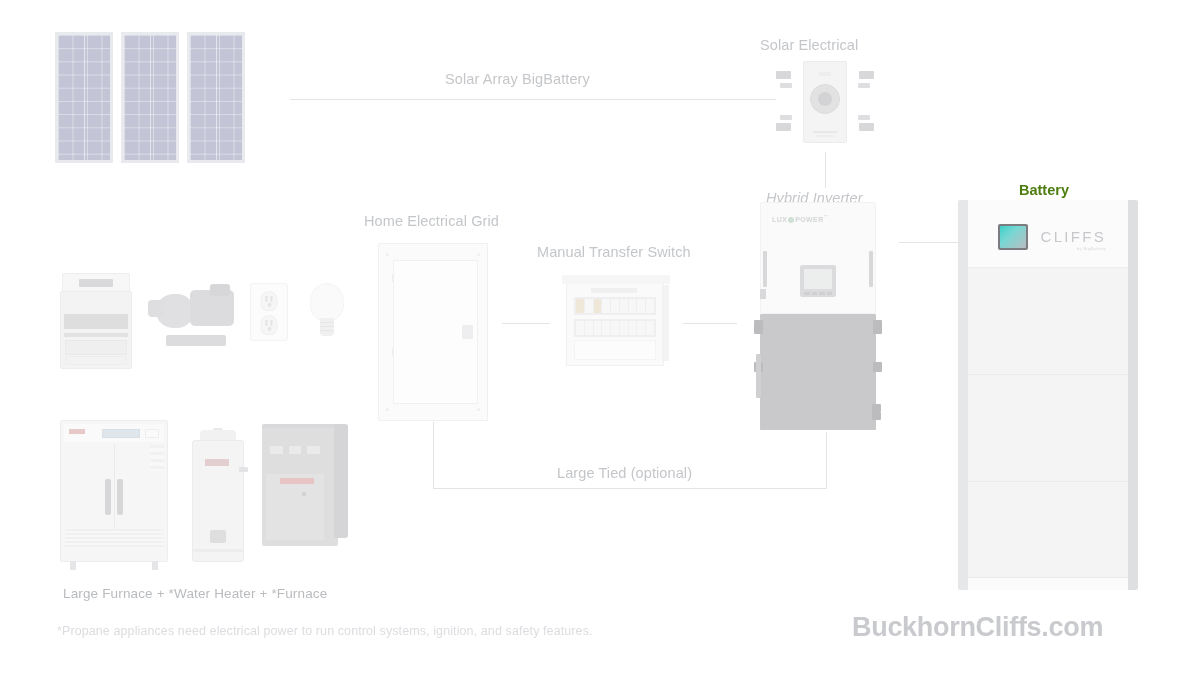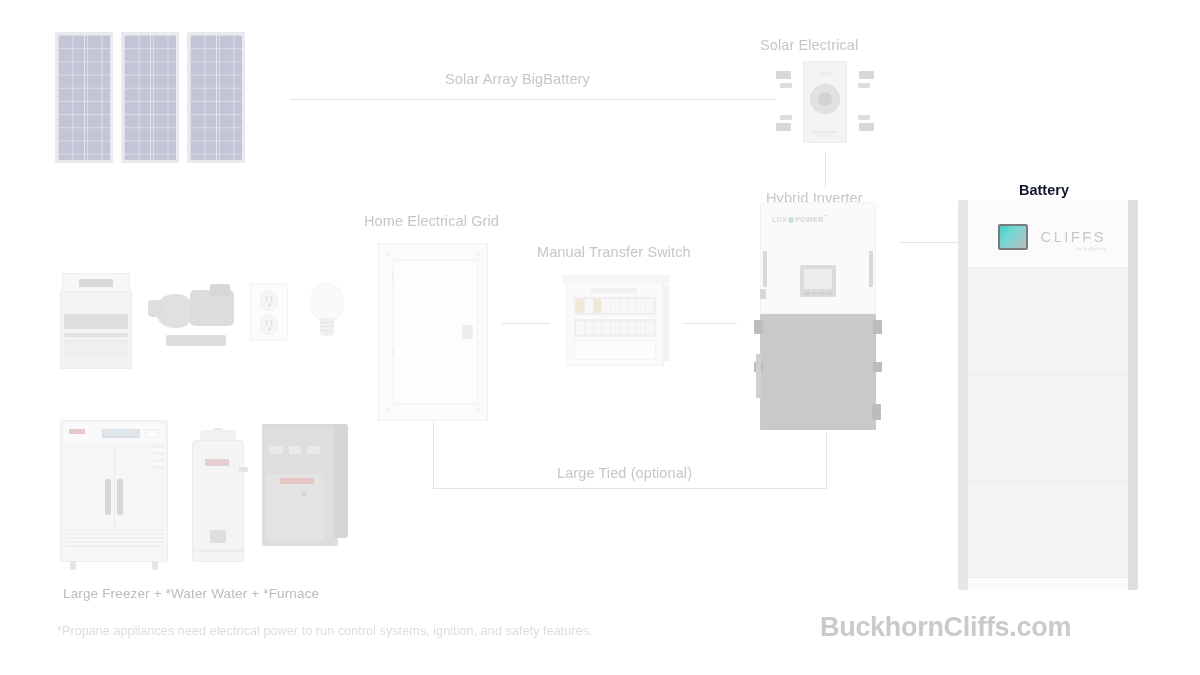--- a/index.html
+++ b/index.html
@@ -36,21 +36,21 @@
   }
   .footnote {
     font-size: 12.5px;
     color: #dcdde0;
     white-space: nowrap;
     letter-spacing: .1px;
   }
   .dark-lbl {
     font-size: 14.5px;
     font-weight: 700;
-    color: #0f172a;
+    color: #4d7c0f;
     white-space: nowrap;
   }
   .brandtext {
     font-size: 27px;
     font-weight: 700;
     color: #c9cacd;
     letter-spacing: -.3px;
     white-space: nowrap;
   }
 
@@ -467,21 +467,21 @@
           <i></i>
           <i></i>
         </div>
       <div class="panel"></div>
     </div>
     <div class="side"></div>
     <div class="badge"></div>
     <div class="knob"></div>
   </div>
 
-  <div class="abs caption" style="left:63px; top:586px;">Large Freezer + *Water Water + *Furnace</div>
+  <div class="abs caption" style="left:63px; top:586px;">Large Furnace + *Water Heater + *Furnace</div>
 
   <div class="abs footnote" style="left:57px; top:624px;">*Propane appliances need electrical power to run control systems, ignition, and safety features.</div>
 
   <div class="abs lbl" style="left:364px; top:213px;">Home Electrical Grid</div>
 
   <div class="hep" style="left:378px; top:243px;">
     <div class="hep-hinge" style="top:30px;"></div>
     <div class="hep-hinge" style="top:104px;"></div>
     <div class="hep-screw" style="left:7px; top:9px;"></div>
     <div class="hep-screw" style="right:7px; top:9px;"></div>
@@ -519,21 +519,21 @@
       <i class="brk"></i>
         <i class="brk"></i>
         <i class="brk"></i>
         <i class="brk"></i>
     </div>
     <div class="mts-bottom"></div>
   </div>
 
   <div class="hline" style="left:683px; top:323px; width:54px;"></div>
 
-  <div class="abs lbl" style="left:766px; top:190px;">Hybrid Inverter</div>
+  <div class="abs lbl" style="left:766px; top:190px;font-style:italic;">Hybrid Inverter</div>
 
   <div class="inv" style="left:744px; top:202px;">
     <div class="inv-top">
       <div class="inv-brand">
         <span>LUX</span><span class="dot"></span><span>POWER</span><span style="font-size:4px;vertical-align:4px;">™</span>
       </div>
       <div class="inv-screen">
         <div class="glass"></div>
         <div class="btns">
             <i></i>
@@ -576,15 +576,15 @@
         <span>CLIFFS</span>
         <small>by BigBattery</small>
       </div>
     </div>
     <div class="bat-mod" style="top:68px; height:107px;"></div>
     <div class="bat-mod" style="top:175px; height:107px;"></div>
     <div class="bat-mod" style="top:282px; height:96px;"></div>
     <div class="bat-foot"></div>
   </div>
 
-  <div class="abs brandtext" style="left:820px; top:612px;text-align:right;">BuckhornCliffs.com</div>
+  <div class="abs brandtext" style="left:852px; top:612px;text-align:right;">BuckhornCliffs.com</div>
 
 </div>
 
 </body></html>

